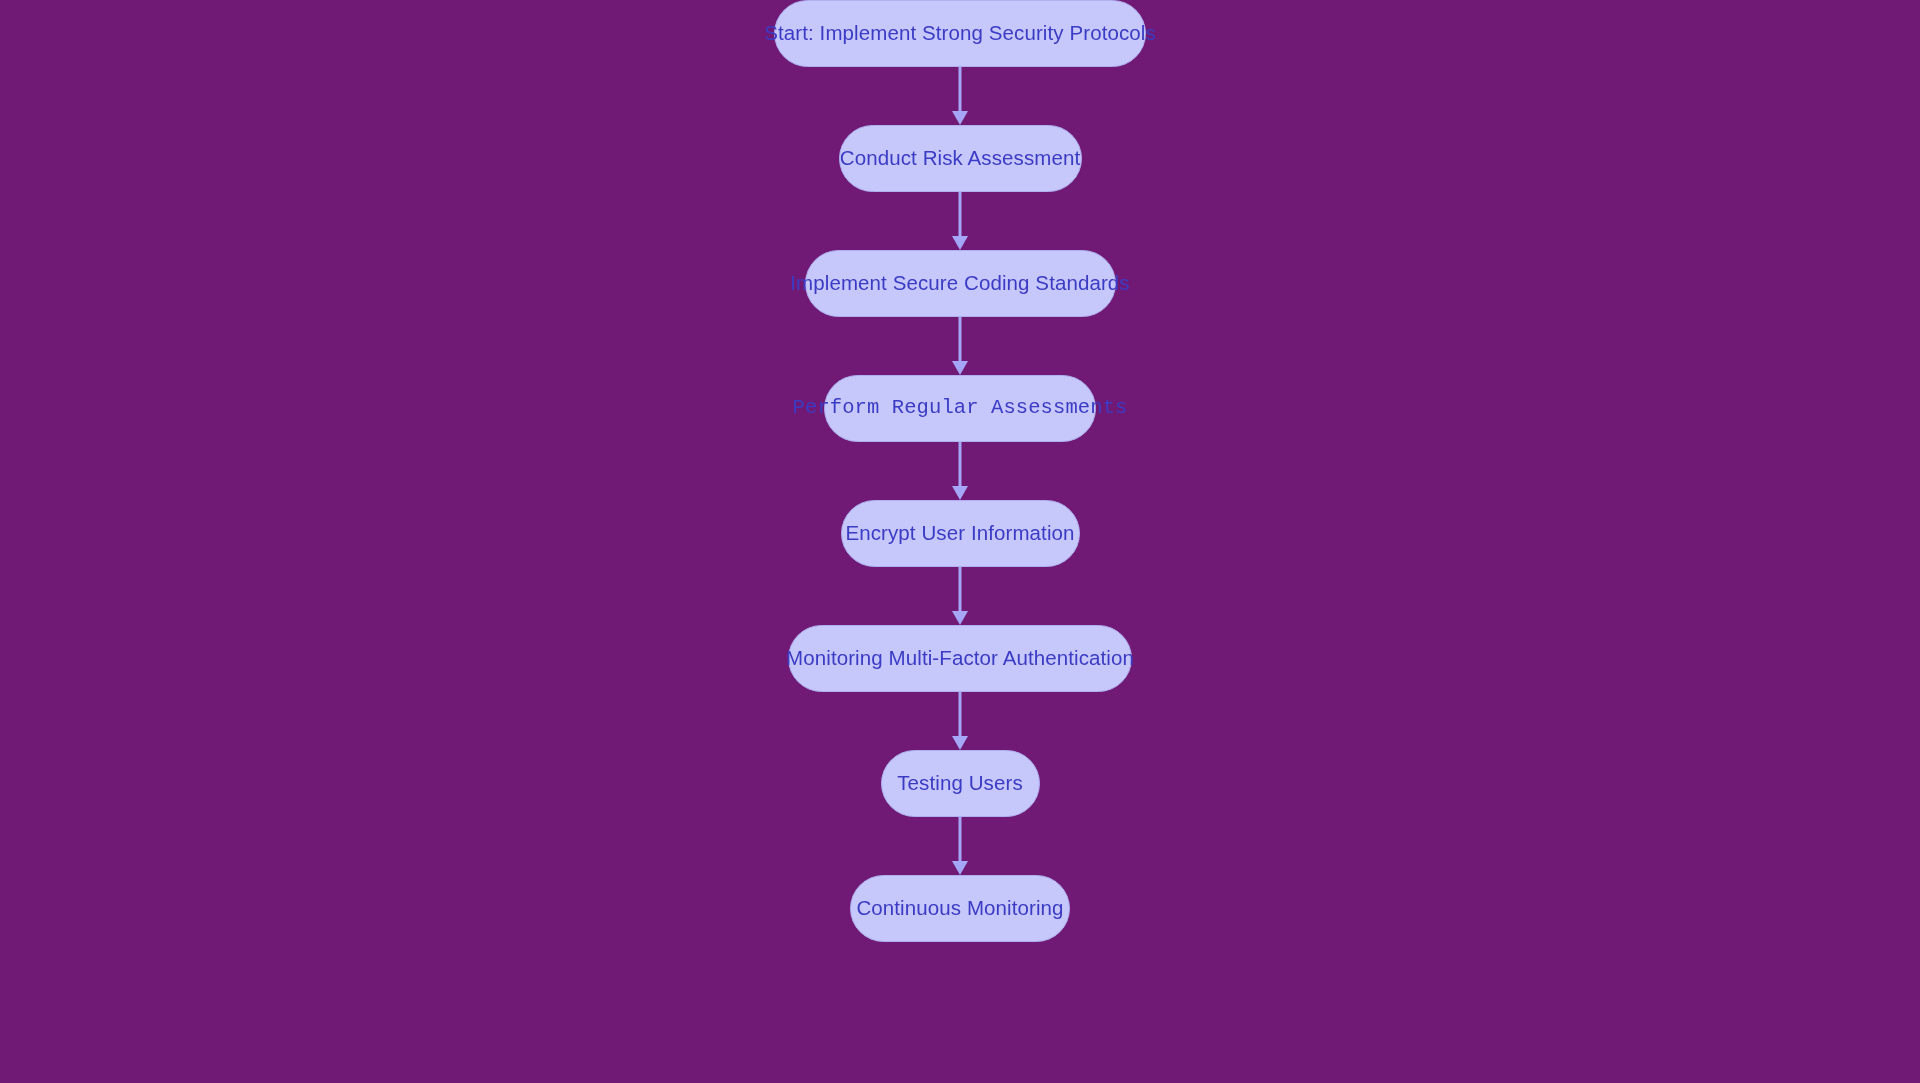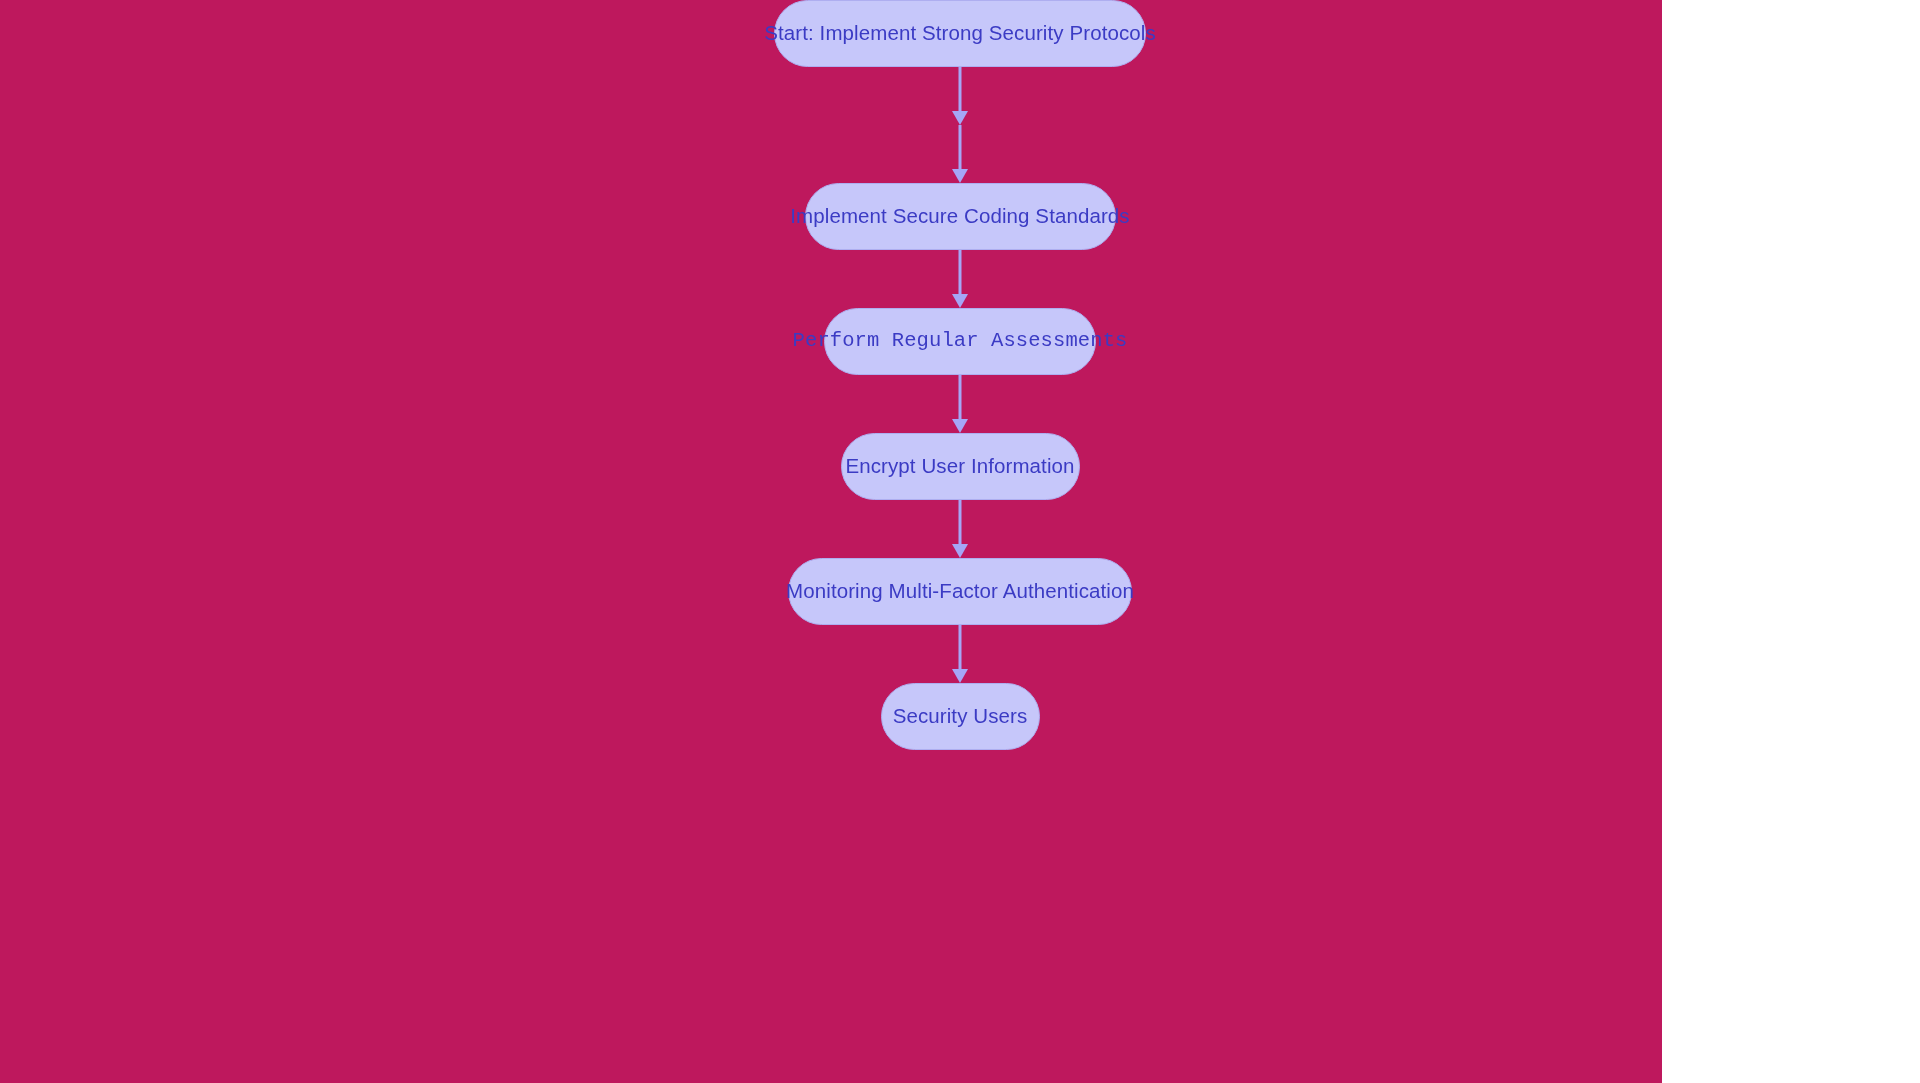--- a/index.html
+++ b/index.html
@@ -9,23 +9,23 @@
   }
   body {
     width: 1920px;
     height: 1083px;
     font-family: "Liberation Sans", sans-serif;
     overflow: hidden;
   }
 
   #flowchart-canvas {
     position: relative;
-    width: 1662px;
+    width: 1920px;
     height: 1083px;
-    background: #be185d;
+    background: #701a75;
   }
 
   .flow-column {
     position: absolute;
     left: 0;
     top: 0;
     width: 1920px;
     height: 1083px;
     display: flex;
     flex-direction: column;
@@ -97,20 +97,21 @@
 
     <div class="flow-step">
       <div class="node" style="width: 372px;">Start: Implement Strong Security Protocols</div>
       <div class="connector">
         <div class="stem"></div>
         <div class="head"></div>
       </div>
     </div>
 
     <div class="flow-step">
+      <div class="node" style="width: 243px;">Conduct Risk Assessment</div>
       <div class="connector">
         <div class="stem"></div>
         <div class="head"></div>
       </div>
     </div>
 
     <div class="flow-step">
       <div class="node" style="width: 311px;">Implement Secure Coding Standards</div>
       <div class="connector">
         <div class="stem"></div>
@@ -137,22 +138,26 @@
 
     <div class="flow-step">
       <div class="node" style="width: 344px;">Monitoring Multi-Factor Authentication</div>
       <div class="connector">
         <div class="stem"></div>
         <div class="head"></div>
       </div>
     </div>
 
     <div class="flow-step">
-      <div class="node" style="width: 159px;">Security Users</div>
+      <div class="node" style="width: 159px;">Testing Users</div>
       <div class="connector">
         <div class="stem"></div>
         <div class="head"></div>
       </div>
     </div>
 
+    <div class="flow-step">
+      <div class="node" style="width: 220px;">Continuous Monitoring</div>
+
+    </div>
 
   </div>
 </div>
 
 </body></html>

